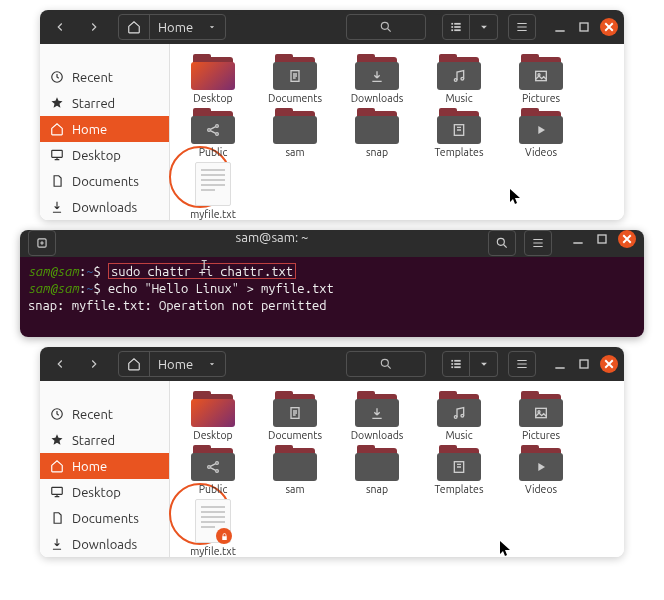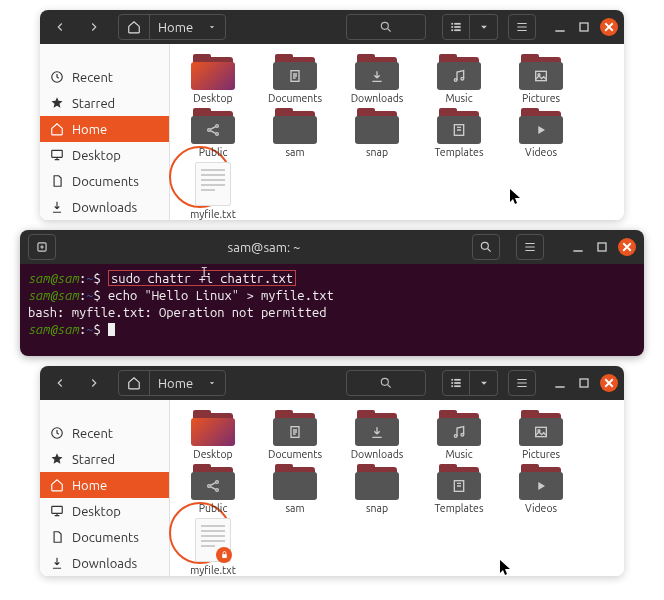--- a/index.html
+++ b/index.html
@@ -31,21 +31,21 @@
   .folder-front svg { width: 16px; height: 16px; }
   .textfile-icon { width: 36px; height: 44px; background: #fafafa; border: 1px solid #ddd; border-radius: 2px; display: flex; flex-direction: column; padding: 6px 5px; gap: 3px; position: relative; }
   .textfile-icon .line { height: 2px; background: #ccc; }
   .circle-highlight { border: 2px solid #e95420; border-radius: 50%; position: absolute; }
   .lock-badge { position: absolute; bottom: -2px; right: -2px; width: 16px; height: 16px; background: #e95420; border-radius: 50%; display: flex; align-items: center; justify-content: center; color: #fff; }
   .lock-badge svg { width: 9px; height: 9px; }
   .cursor { position: absolute; }
 
   
   .term { margin: 10px 20px; border-radius: 8px; overflow: hidden; box-shadow: 0 2px 8px rgba(0,0,0,0.3); }
-  .term-titlebar { background: #2c2c2c; height: 34px; display: flex; align-items: center; padding: 0 8px; gap: 16px; color: #ddd; font-size: 13px; }
+  .term-titlebar { background: #2c2c2c; height: 27px; display: flex; align-items: flex-start; padding: 0 8px; gap: 8px; color: #ddd; font-size: 13px; }
   .term-titlebar .title { flex: 1; text-align: center; }
   .term-body { background: #300a24; padding: 6px 8px 18px; font-family: "Ubuntu Mono", Consolas, monospace; font-size: 13px; line-height: 1.3; color: #eee; position: relative; min-height: 80px; }
   .prompt-user { color: #4e9a06; font-style: italic; }
   .prompt-path { color: #3465a4; }
   .term-body .boxed { border: 1px solid #c04040; padding: 0 2px; }
   .term-cursor { display: inline-block; width: 7px; height: 13px; background: #eee; vertical-align: text-bottom; }
   .ibeam { position: absolute; color: #ccc; font-size: 15px; }
 </style>
 </head>
 <body>
@@ -329,22 +329,21 @@
           <svg viewBox="0 0 24 24" stroke="currentColor" stroke-width="2.5">
             <path d="M7 7l10 10M17 7L7 17"></path>
           </svg>
         </div>
     </div>
   </div>
   <div class="term-body" id="termbody">
     <span class="ibeam" style="left:180px;top:-2px">I</span>
   <div><span class="prompt-user">sam@sam</span><span style="color:#eee">:</span><span class="prompt-path">~</span><span style="color:#eee">$ </span><span style="color:#eee"><span class="boxed">sudo chattr +i chattr.txt</span></span></div>
       <div><span class="prompt-user">sam@sam</span><span style="color:#eee">:</span><span class="prompt-path">~</span><span style="color:#eee">$ </span><span style="color:#eee">echo "Hello Linux" &gt; myfile.txt</span></div>
-      <div>bash: myfile.txt: Operation not permitted</div>
-      <div><span class="prompt-user">sam@sam</span><span style="color:#eee">:</span><span class="prompt-path">~</span><span style="color:#eee">$ </span><span style="color:#eee"></span><span class="term-cursor"></span></div>
+      <div>snap: myfile.txt: Operation not permitted</div>
     </div>
 </div>
 
 <div class="panel">
   <div class="titlebar">
     <div class="tb-btn">
         <svg viewBox="0 0 24 24" fill="none" stroke="currentColor" stroke-width="2">
           <path d="M15 18l-6-6 6-6"></path>
         </svg>
       </div>

